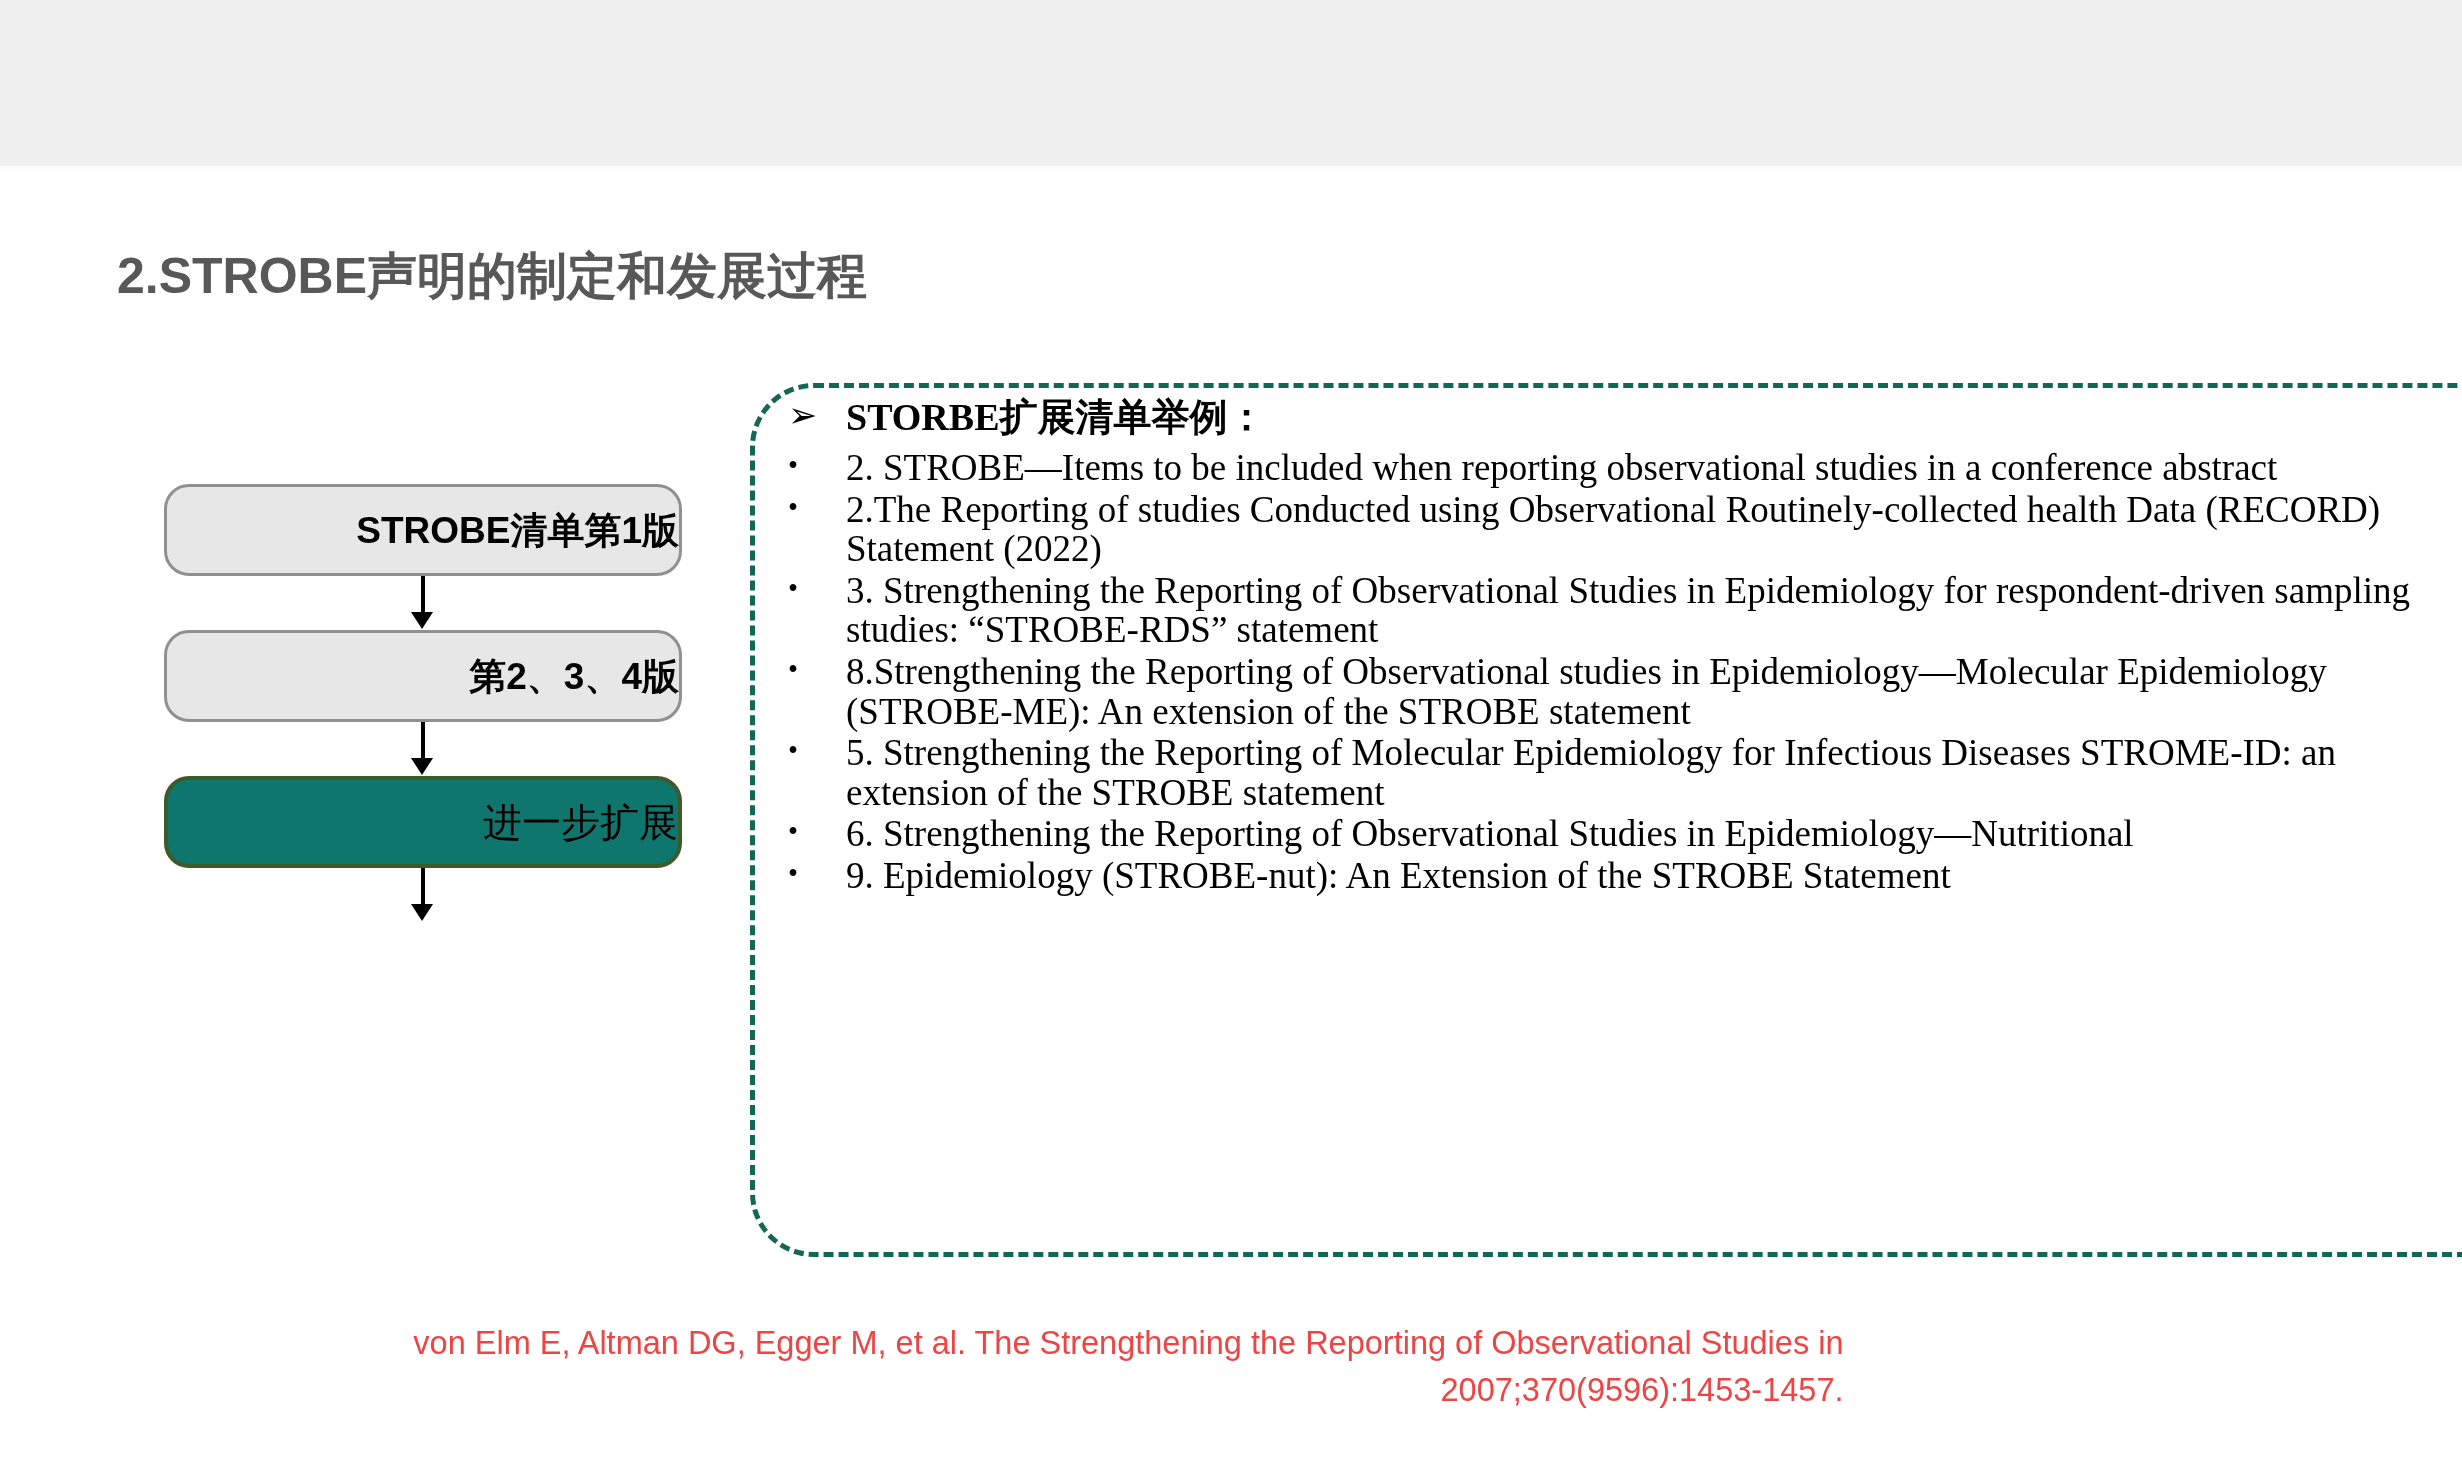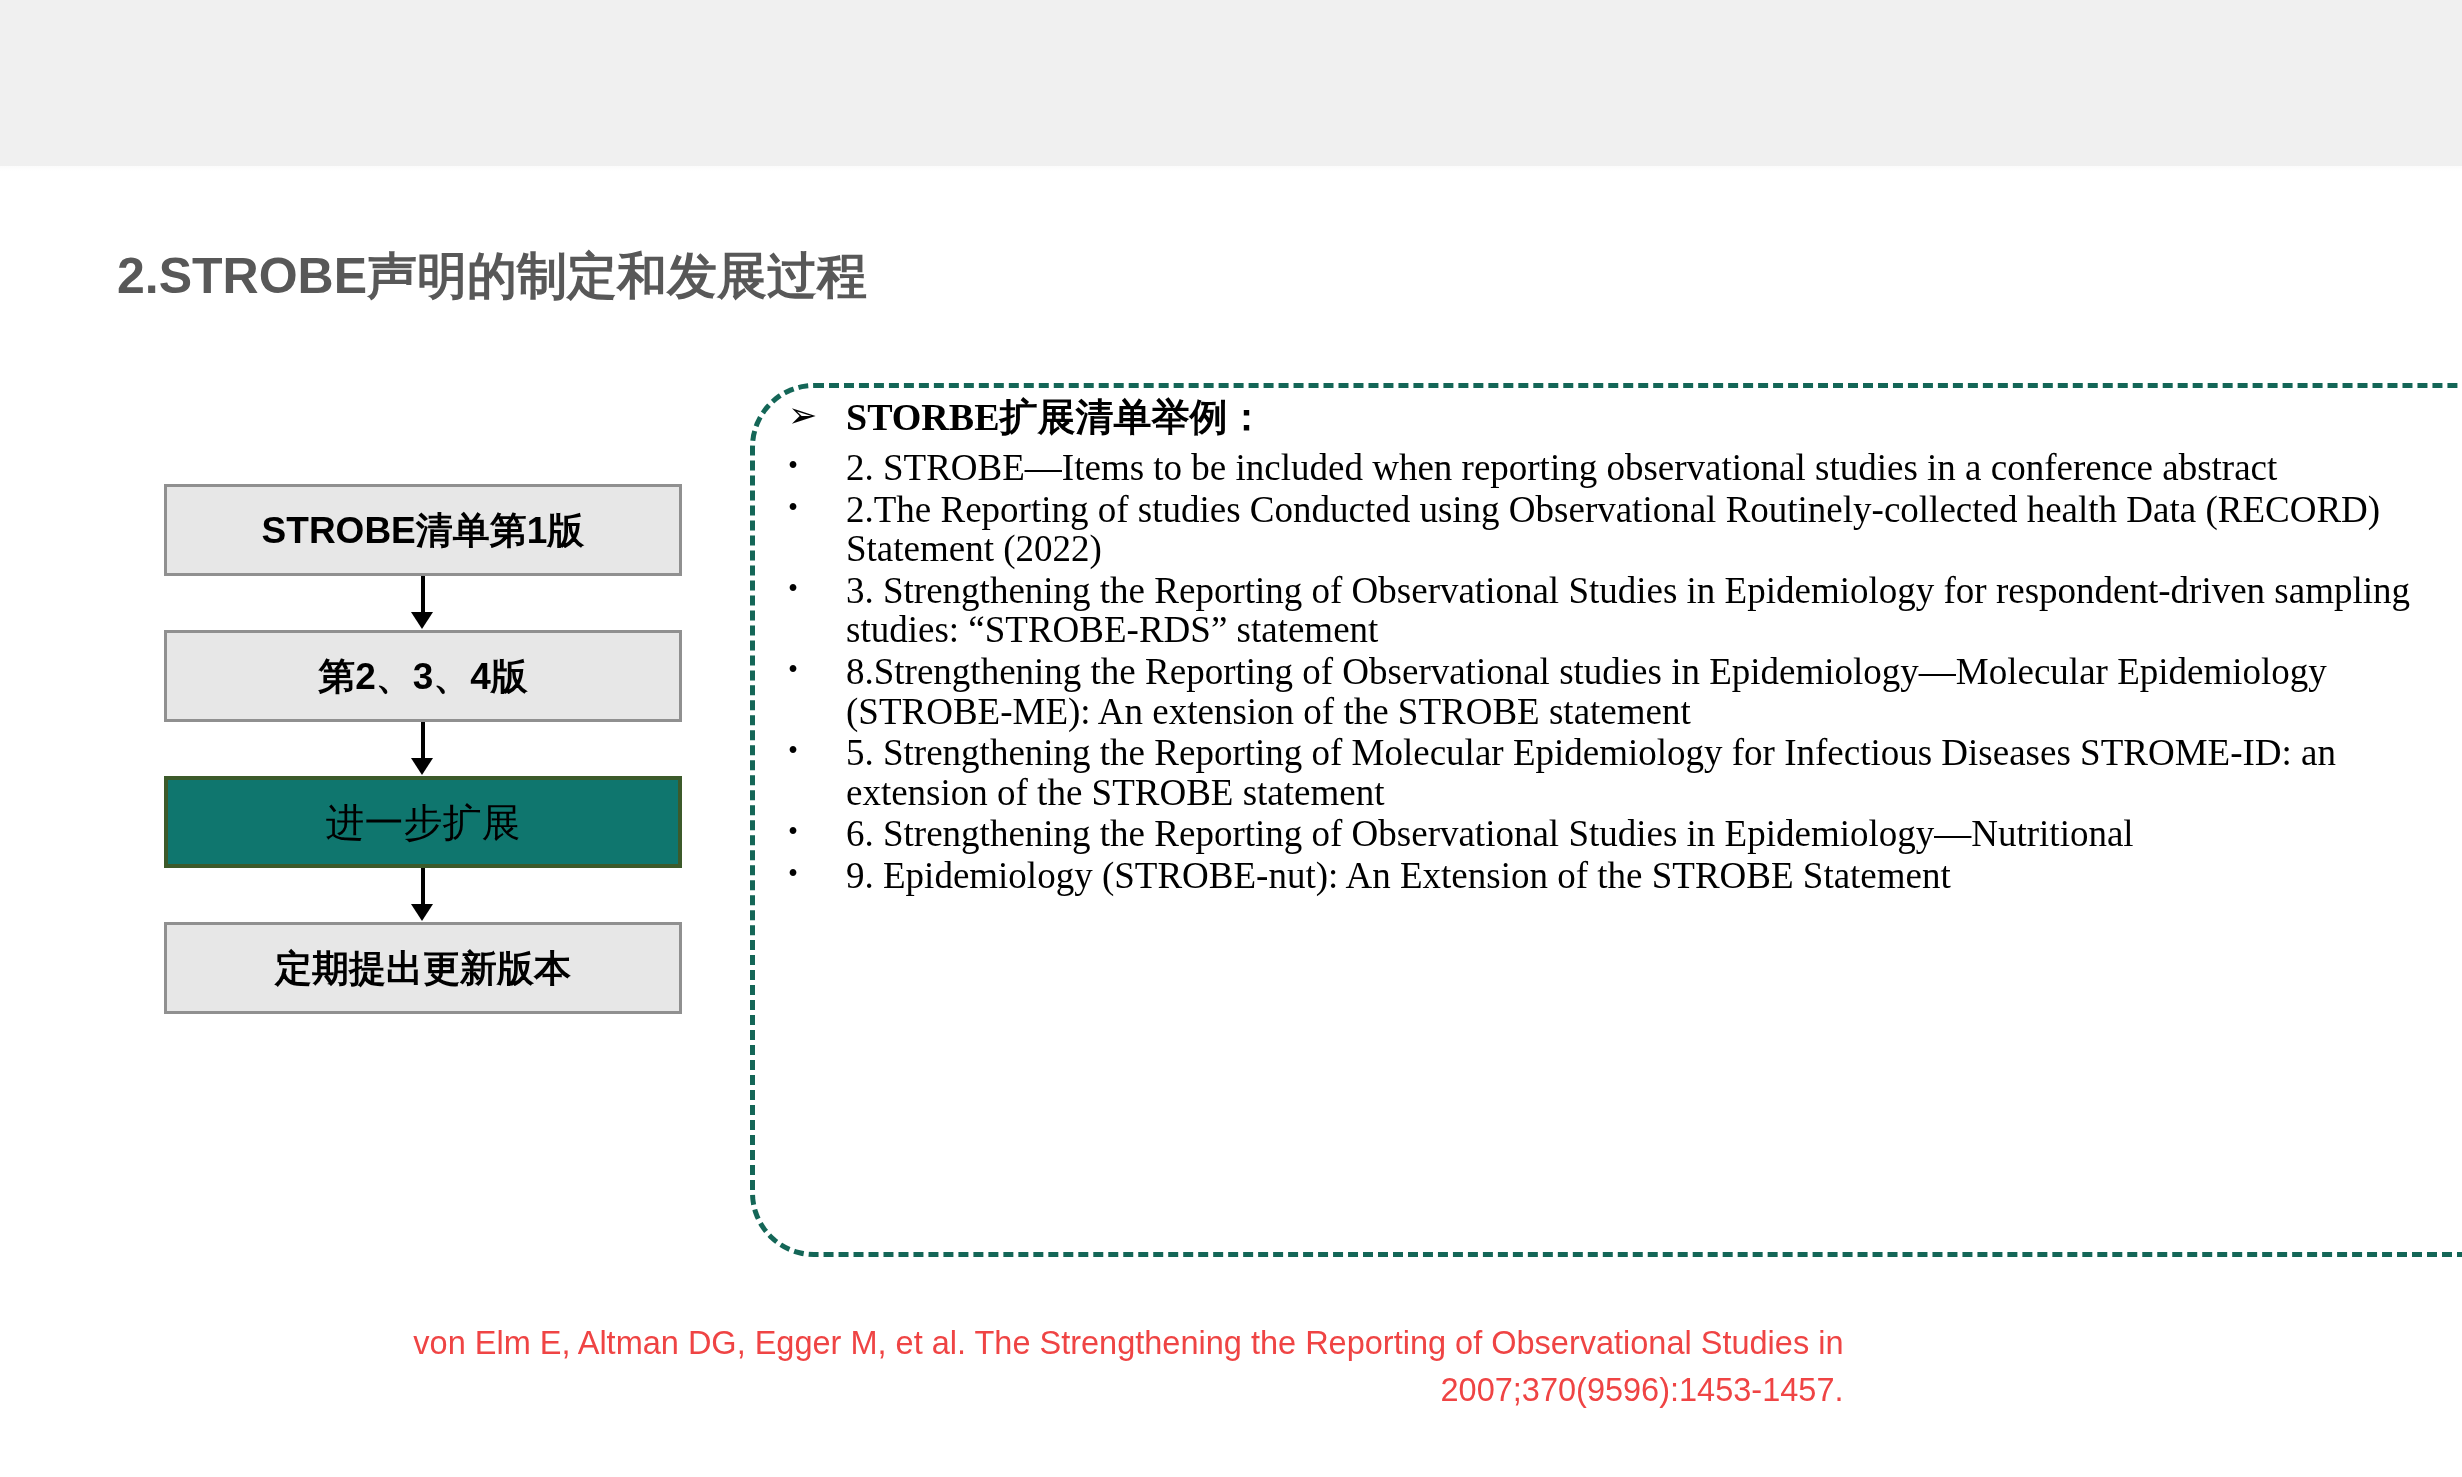--- a/index.html
+++ b/index.html
@@ -66,26 +66,27 @@
     left: 164px;
     top: 313px;
     width: 518px;
   }
   .flow-box {
     width: 518px;
     height: 92px;
     box-sizing: border-box;
     display: flex;
     align-items: center;
-    justify-content: center;
+    justify-content: flex-end;
     font-size: 37px;
     font-weight: bold;
     color: #000000;
     line-height: 1;
     white-space: nowrap;
+    border-radius: 25px;
   }
   .flow-box.gray {
     background: #e7e7e7;
     border: 3.4px solid #909090;
   }
   .flow-box.green {
     background: #0f766e;
     border: 4.4px solid #3c5a2a;
     font-weight: normal;
     font-size: 39px;
@@ -215,23 +216,20 @@
 
     <div class="flow-box green">
       <span>进一步扩展</span>
     </div>
 
     <div class="flow-arrow">
       <div class="shaft"></div>
       <div class="head"></div>
     </div>
 
-    <div class="flow-box gray">
-      <span>定期提出更新版本</span>
-    </div>
 
   </div>
 
   <div id="callout"></div>
 
   <div id="callout-inner">
 
     <div class="callout-head">
       <span class="marker">➢</span>
       <span class="text">STORBE扩展清单举例：</span>

